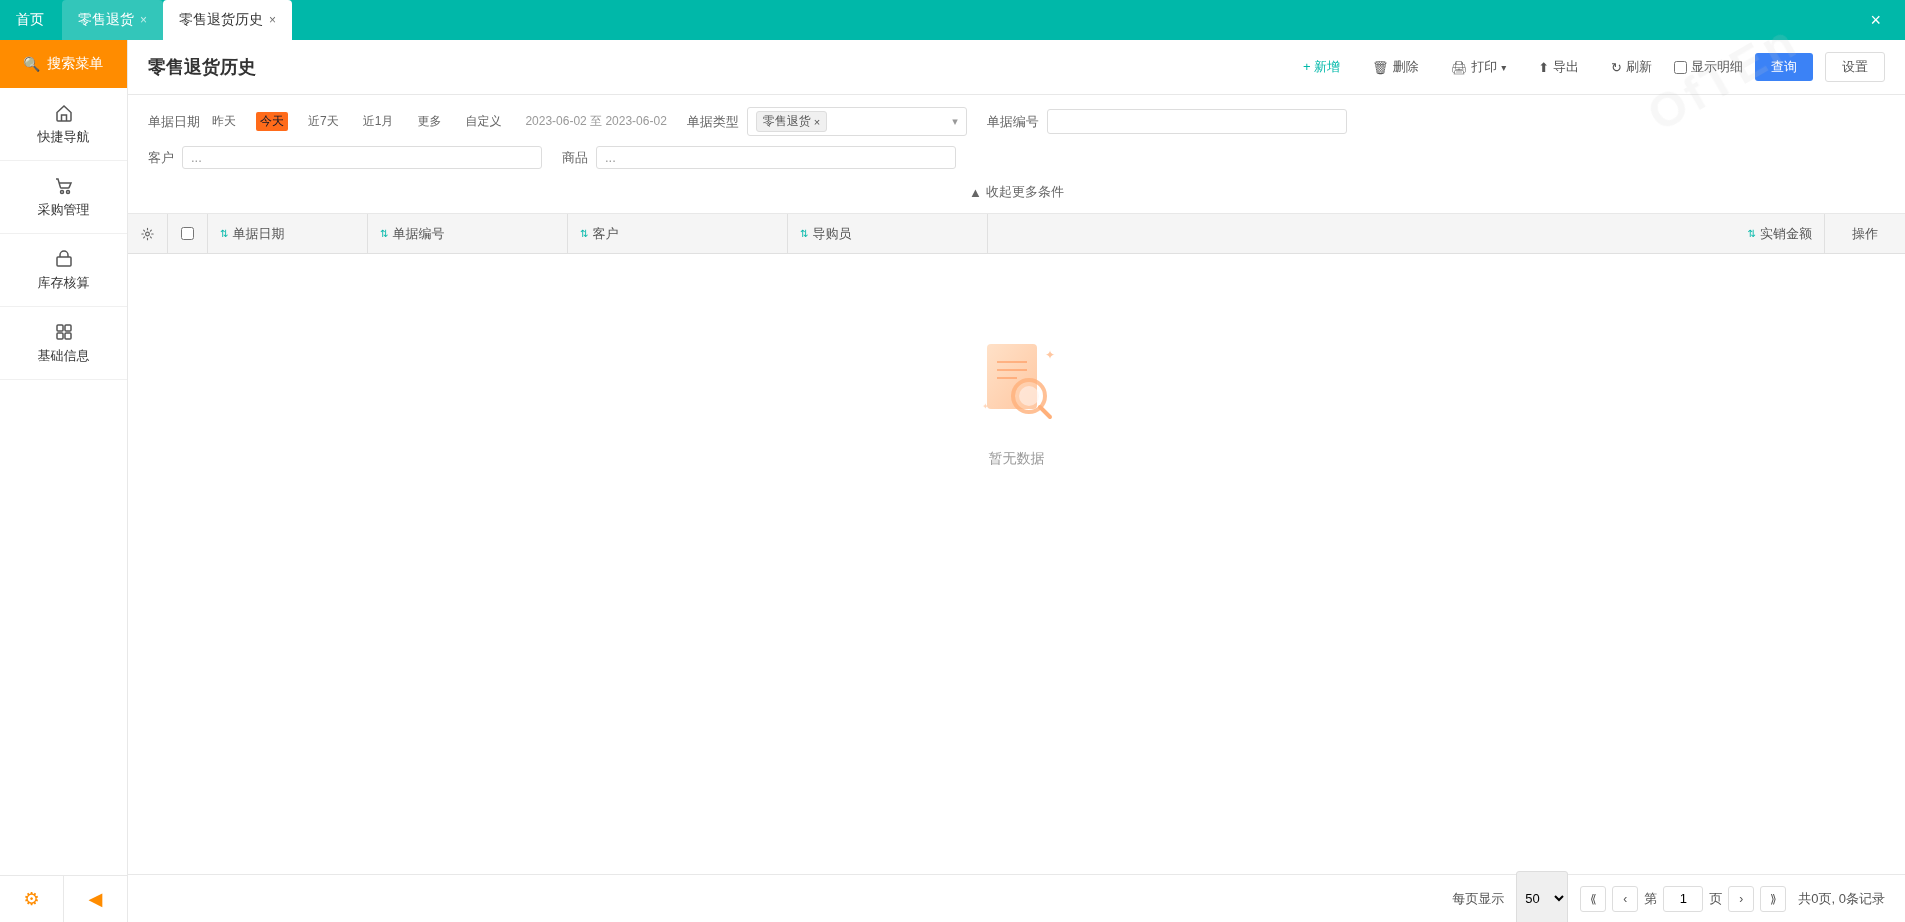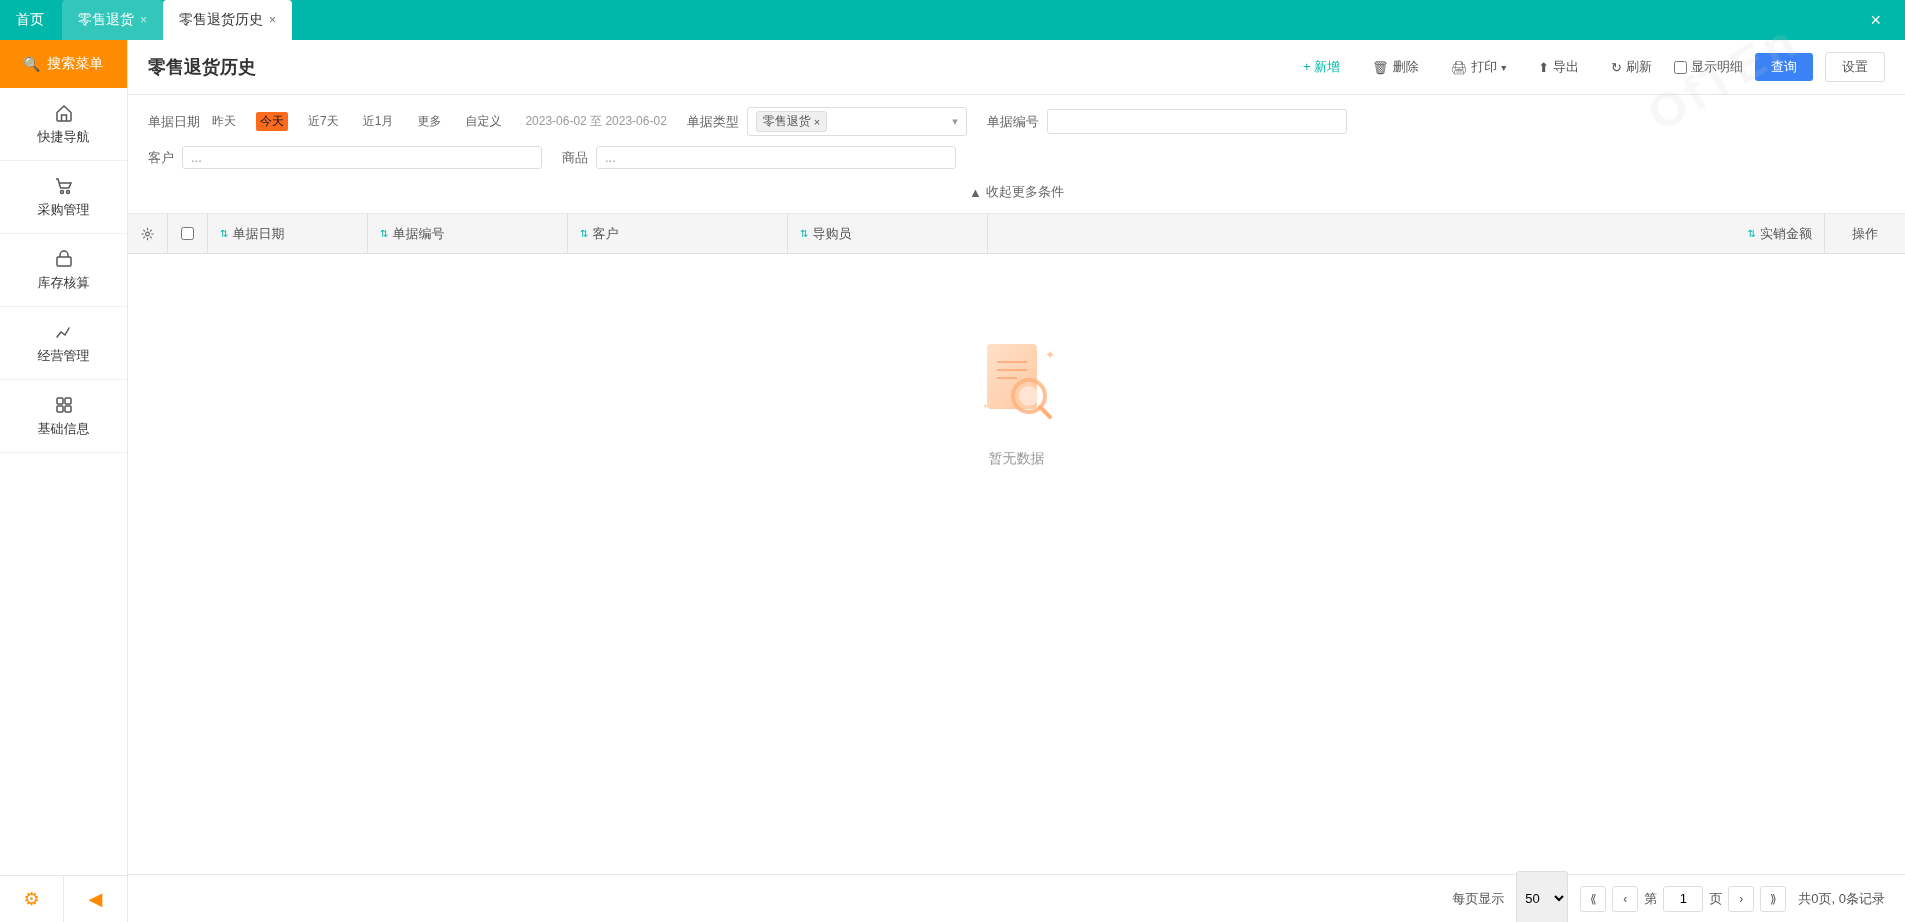--- a/index.html
+++ b/index.html
@@ -452,28 +452,20 @@
       <span>采购管理</span>
     </div>
     <div class="sidebar-item">
       <span class="icon">
         <svg width="20" height="20" viewBox="0 0 20 20" fill="none">
             <rect x="3" y="8" width="14" height="9" rx="1" stroke="#555" stroke-width="1.5"></rect>
             <path d="M6 8V6a4 4 0 018 0v2" stroke="#555" stroke-width="1.5"></path>
           </svg>
       </span>
       <span>库存核算</span>
-    </div>
-    <div class="sidebar-item">
-      <span class="icon">
-        <svg width="20" height="20" viewBox="0 0 20 20" fill="none">
-            <path d="M3 15l4-5 4 3 4-7" stroke="#555" stroke-width="1.5" stroke-linecap="round"></path>
-          </svg>
-      </span>
-      <span>经营管理</span>
     </div>
     <div class="sidebar-item">
       <span class="icon">
         <svg width="20" height="20" viewBox="0 0 20 20" fill="none">
             <rect x="3" y="3" width="6" height="6" rx="1" stroke="#555" stroke-width="1.5"></rect>
             <rect x="11" y="3" width="6" height="6" rx="1" stroke="#555" stroke-width="1.5"></rect>
             <rect x="3" y="11" width="6" height="6" rx="1" stroke="#555" stroke-width="1.5"></rect>
             <rect x="11" y="11" width="6" height="6" rx="1" stroke="#555" stroke-width="1.5"></rect>
           </svg>
       </span>

